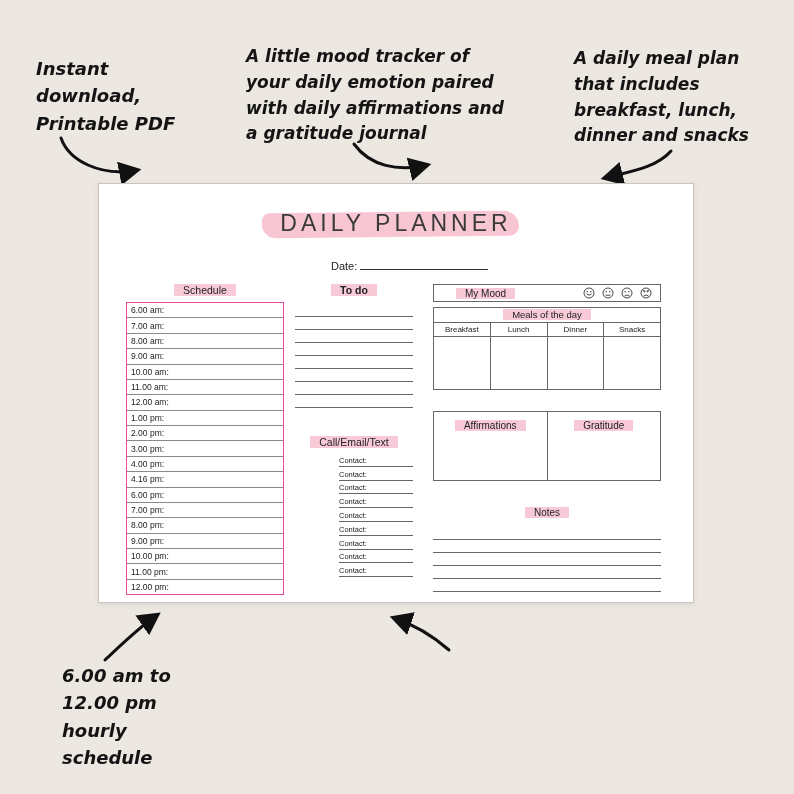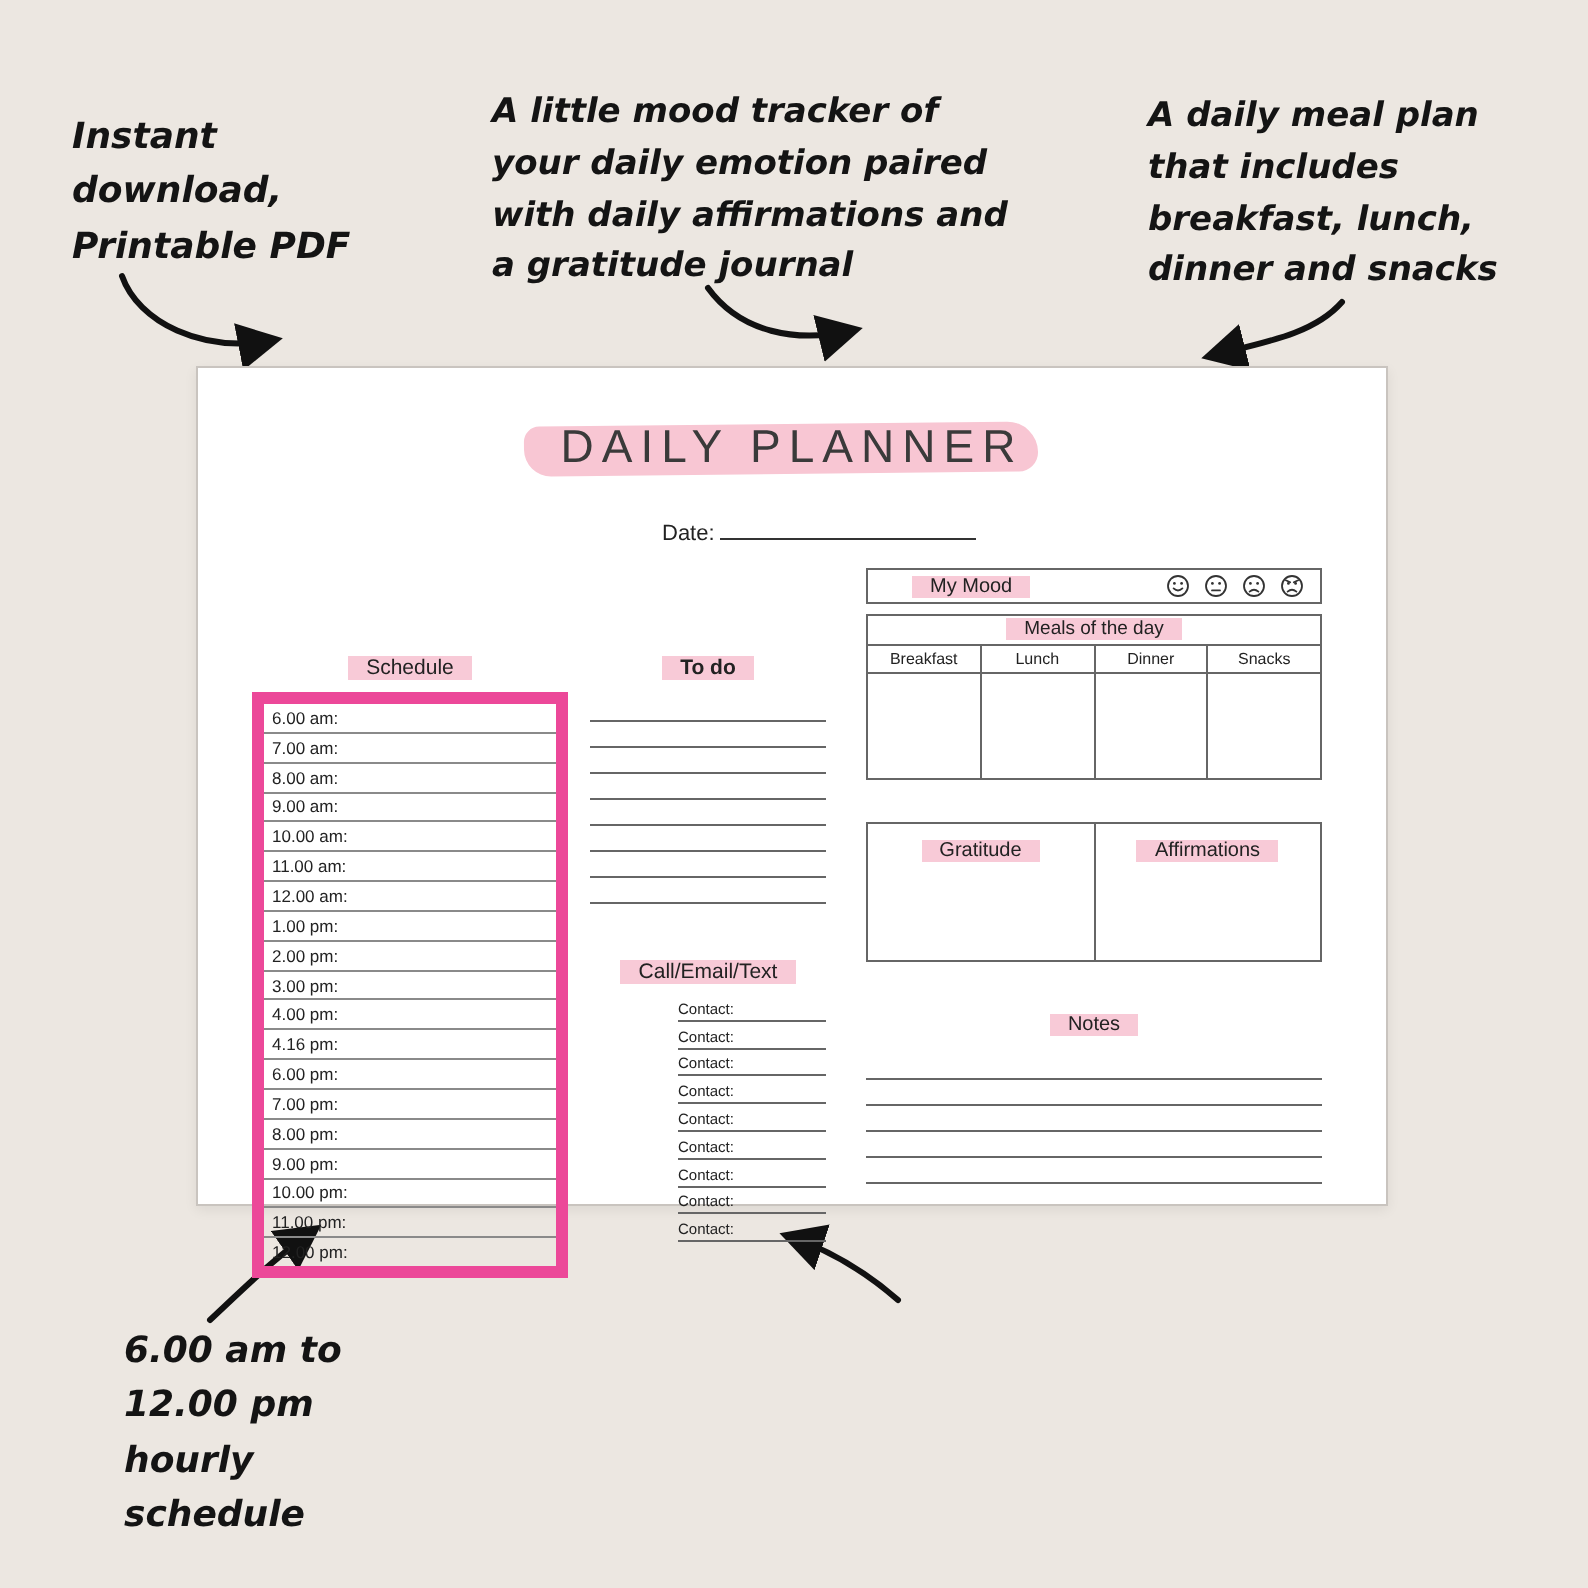--- a/index.html
+++ b/index.html
@@ -37,22 +37,22 @@
     content:""; position:absolute; left:-18px; right:-8px; top:2px; bottom:0;
     background:#f8c6d3; z-index:-1; border-radius:8px 16px 10px 14px; transform:rotate(-.6deg);
   }
   .hl { background:#f8cad7; padding:0 9px; display:inline-block; color:#222; }
 
   .date-row { position:absolute; left:232px; top:76px; font-size:11px; color:#222; }
   .date-line { display:inline-block; width:128px; height:10px; border-bottom:1px solid #333; margin-left:3px; }
 
   
   .schedule { position:absolute; left:27px; top:100px; width:158px; }
-  .sec-head { text-align:center; font-size:10.5px;margin-top:44px; }
-  .sched-table { margin-top:6px; height:293px; border:6px solid #ec4899; display:flex; flex-direction:column; }
+  .sec-head { text-align:center; font-size:10.5px; }
+  .sched-table { margin-top:6px; height:293px; border:1px solid #ec4899; display:flex; flex-direction:column; }
   .sched-row { flex:1; border-bottom:1px solid #8a8a8a; display:flex; align-items:center; }
   .sched-row:last-child { border-bottom:none; }
   .sched-time { font-size:8.5px; color:#222; padding-left:4px; }
 
   
   .todo { position:absolute; left:196px; top:100px; width:118px;font-weight:bold; }
   .lines { margin-top:8px; }
   .line { height:13px; border-bottom:1px solid #666; }
   .contacts { position:absolute; left:196px; top:252px; width:118px; }
   .contact-list { margin-top:5px; }
@@ -312,24 +312,24 @@
             </div>
             <div class="meal-col">
               <div class="meal-col-head">Snacks</div>
               <div class="meal-cell"></div>
             </div>
           </div>
       </div>
 
       <div class="ag-box">
         <div class="ag-col">
+          <span class="hl">Affirmations</span>
+        </div>
+        <div class="ag-col">
           <span class="hl">Gratitude</span>
-        </div>
-        <div class="ag-col">
-          <span class="hl">Affirmations</span>
         </div>
       </div>
 
       <div class="notes-head">
         <span class="hl">Notes</span>
       </div>
       <div class="notes-lines">
           <div class="line"></div>
           <div class="line"></div>
           <div class="line"></div>

